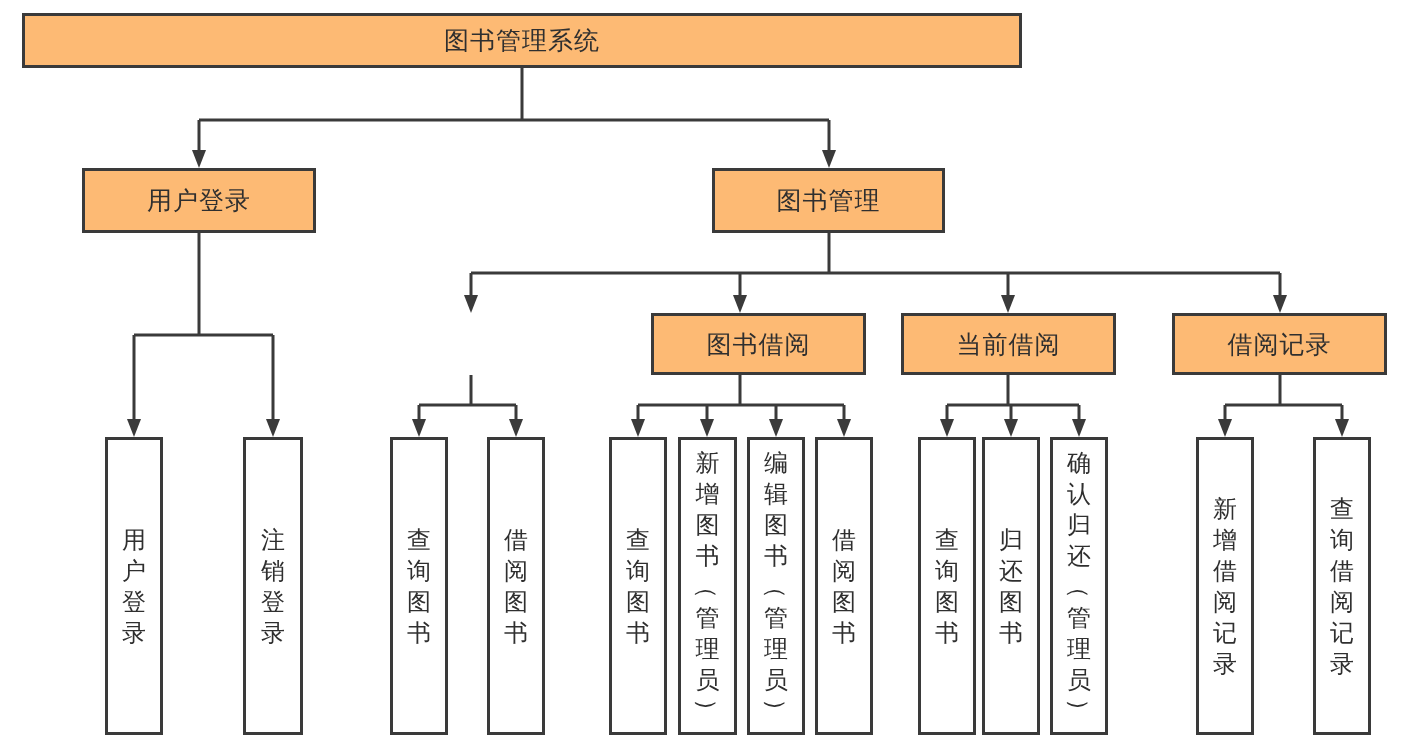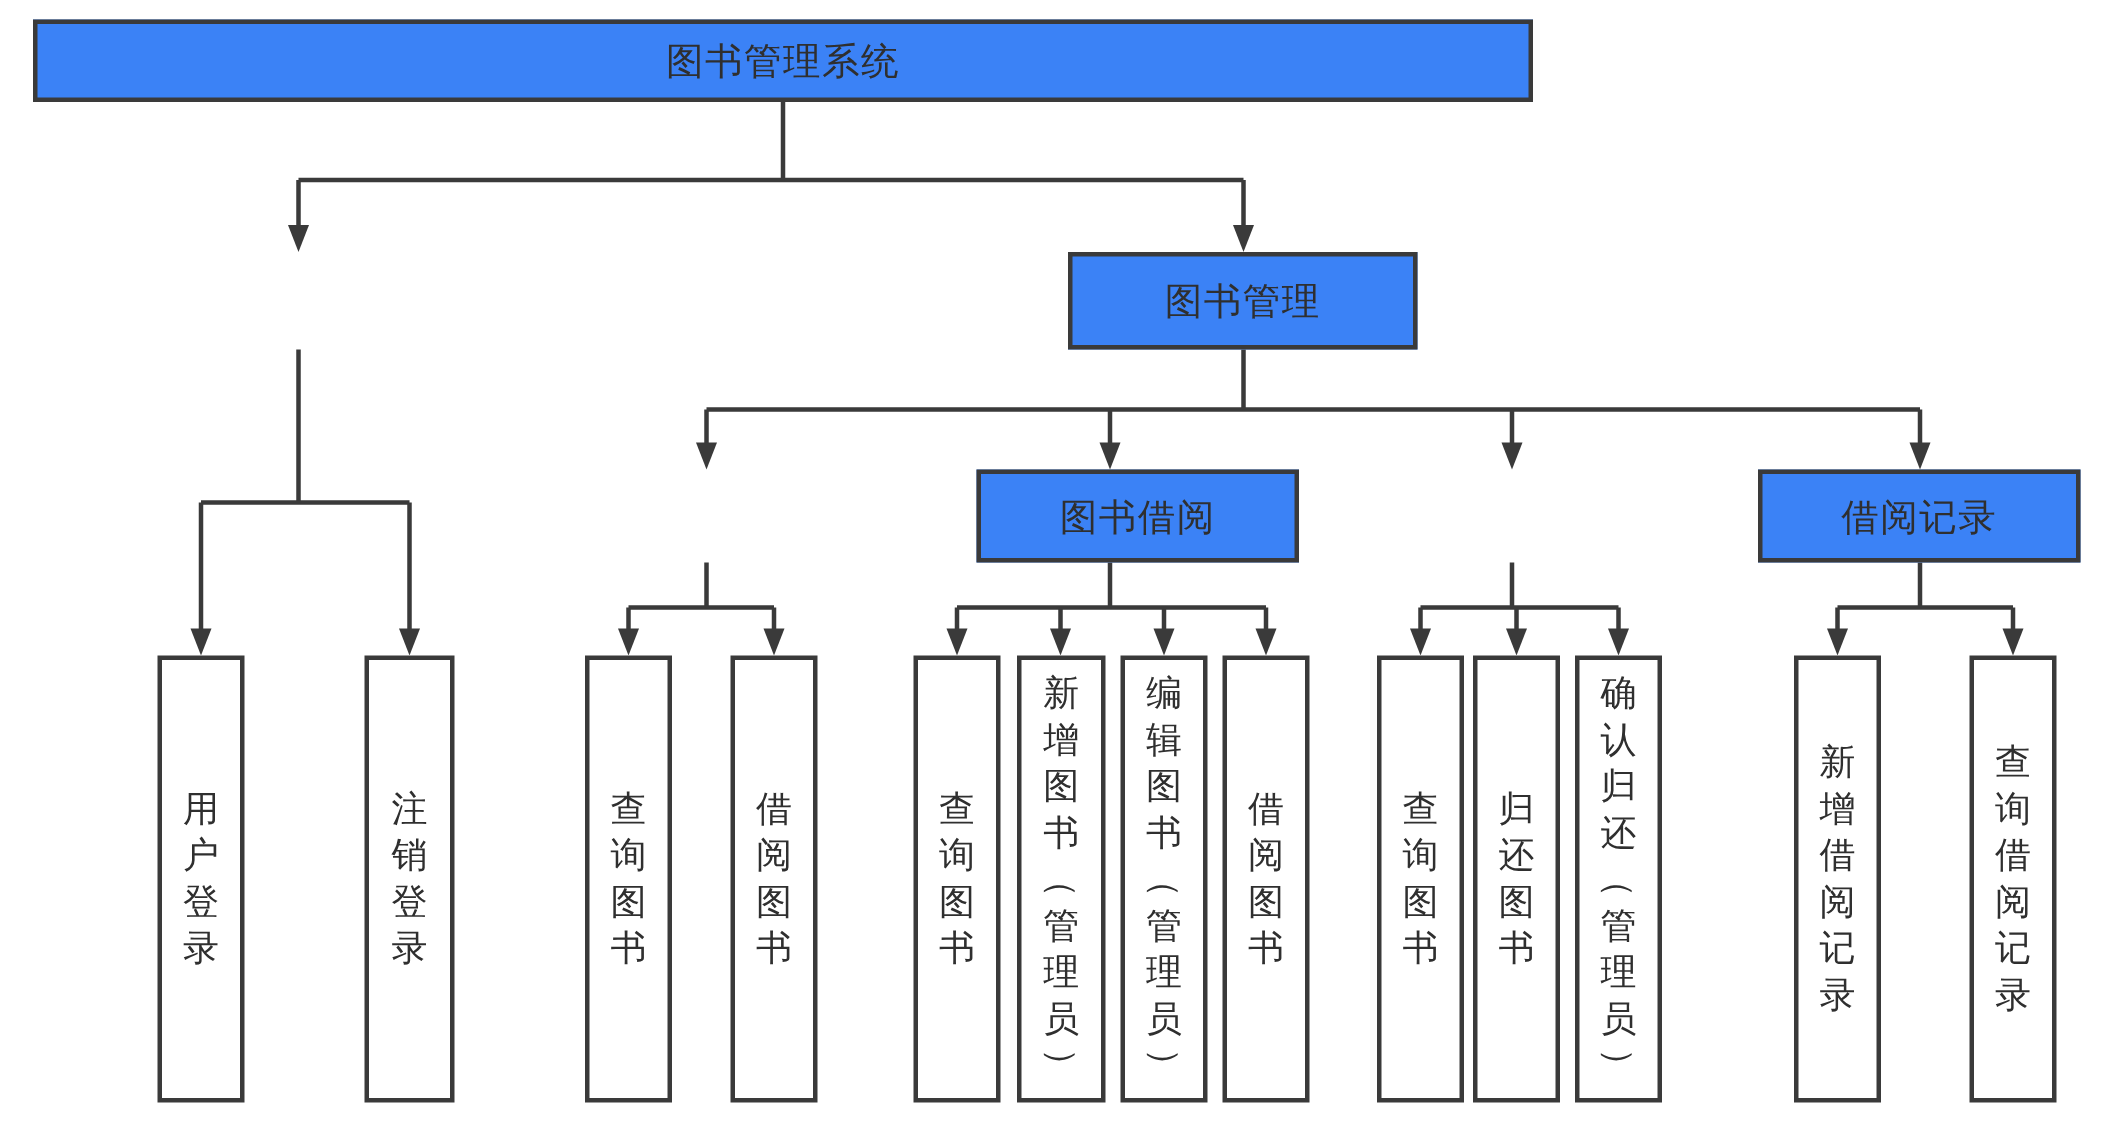--- a/index.html
+++ b/index.html
@@ -7,21 +7,21 @@
     position:relative;
     width:1405px; height:747px;
     background:#ffffff;
     font-family:"Liberation Sans", sans-serif;
     color:#2f2f2f;
     overflow:hidden;
   }
   svg.connectors { position:absolute; left:0; top:0; z-index:0; }
   .box {
     position:absolute;
-    background:#3b82f6;
+    background:#fdba74;
     border:3px solid #3a3a3a;
     box-sizing:border-box;
     display:flex; align-items:center; justify-content:center;
     font-size:25px;
     letter-spacing:1px;
     z-index:1;
     white-space:nowrap;
   }
   .leaf {
     position:absolute;
@@ -82,23 +82,25 @@
       <polygon points="940,419 954,419 947,437"></polygon>
       <polygon points="1004,419 1018,419 1011,437"></polygon>
       <polygon points="1072,419 1086,419 1079,437"></polygon>
       <polygon points="1218,419 1232,419 1225,437"></polygon>
       <polygon points="1335,419 1349,419 1342,437"></polygon>
     </g>
   </svg>
 
   <div class="box" style="left:22px; top:13px; width:1000px; height:55px;">图书管理系统</div>
 
+  <div class="box" style="left:82px; top:168px; width:234px; height:65px;">用户登录</div>
   <div class="box" style="left:712px; top:168px; width:233px; height:65px;">图书管理</div>
 
   <div class="box" style="left:632px; top:313px; width:215px; height:62px;margin-left:19px;">图书借阅</div>
+  <div class="box" style="left:901px; top:313px; width:215px; height:62px;">当前借阅</div>
   <div class="box" style="left:1172px; top:313px; width:215px; height:62px;">借阅记录</div>
 
   <div class="leaf" style="left:105px;">
       <span class="vchar">用</span>
       <span class="vchar">户</span>
       <span class="vchar">登</span>
       <span class="vchar">录</span>
     </div>
   <div class="leaf" style="left:243px; width:60px;">
       <span class="vchar">注</span>

